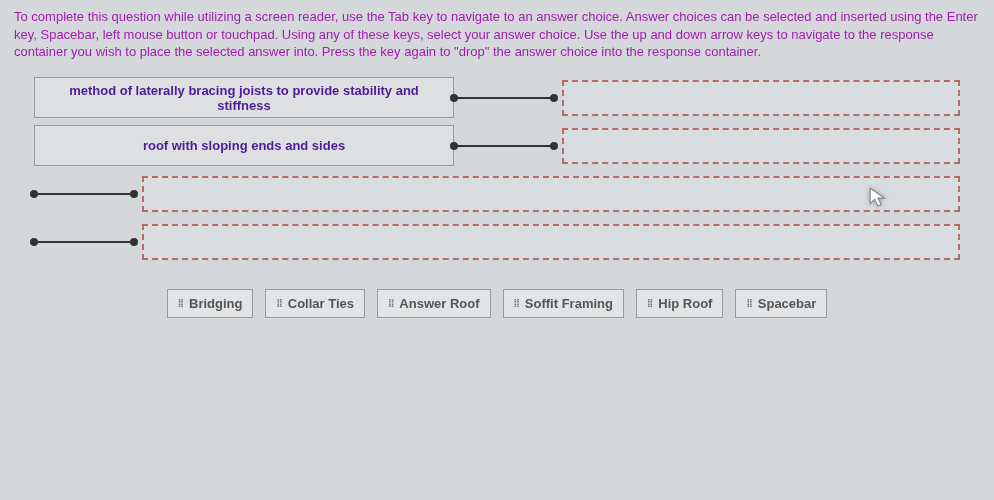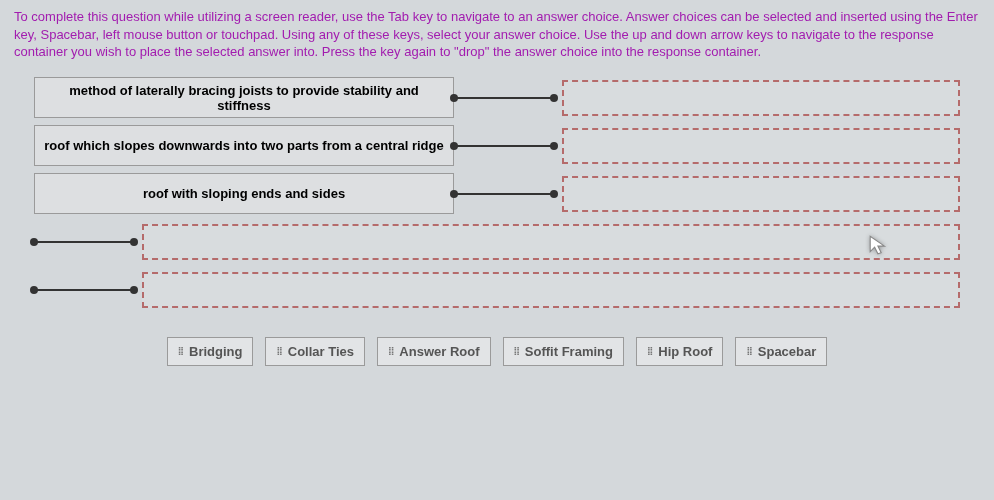--- a/index.html
+++ b/index.html
@@ -32,21 +32,21 @@
   .prompt-box {
     width: 420px;
     height: 41px;
     border: 1px solid #9a9a9a;
     background: #dddfe1;
     display: flex;
     align-items: center;
     justify-content: center;
     font-size: 13px;
     font-weight: 600;
-    color: #000000;
+    color: #4c1d95;
     text-align: center;
     padding: 0 6px;
   }
   .connector {
     width: 100px;
     height: 2px;
     background: #333;
     position: relative;
     flex-shrink: 0;
   }
@@ -109,25 +109,20 @@
 <div class="instructions">To complete this question while utilizing a screen reader, use the Tab key to navigate to an answer choice. Answer choices can be selected and inserted using the Enter key, Spacebar, left mouse button or touchpad. Using any of these keys, select your answer choice. Use the up and down arrow keys to navigate to the response container you wish to place the selected answer into. Press the key again to "drop" the answer choice into the response container.</div>
 
 <div class="matching-area">
 
   <div class="row">
     <div class="prompt-box">method of laterally bracing joists to provide stability and stiffness</div>
     <div class="connector"></div>
     <div class="drop-box"></div>
   </div>
 
-  <div class="row">
-    <div class="prompt-box">roof which slopes downwards into two parts from a central ridge</div>
-    <div class="connector"></div>
-    <div class="drop-box"></div>
-  </div>
 
   <div class="row">
     <div class="prompt-box">roof with sloping ends and sides</div>
     <div class="connector"></div>
     <div class="drop-box"></div>
   </div>
 
   <div class="row">
     <div class="connector"></div>
     <div class="drop-box">

